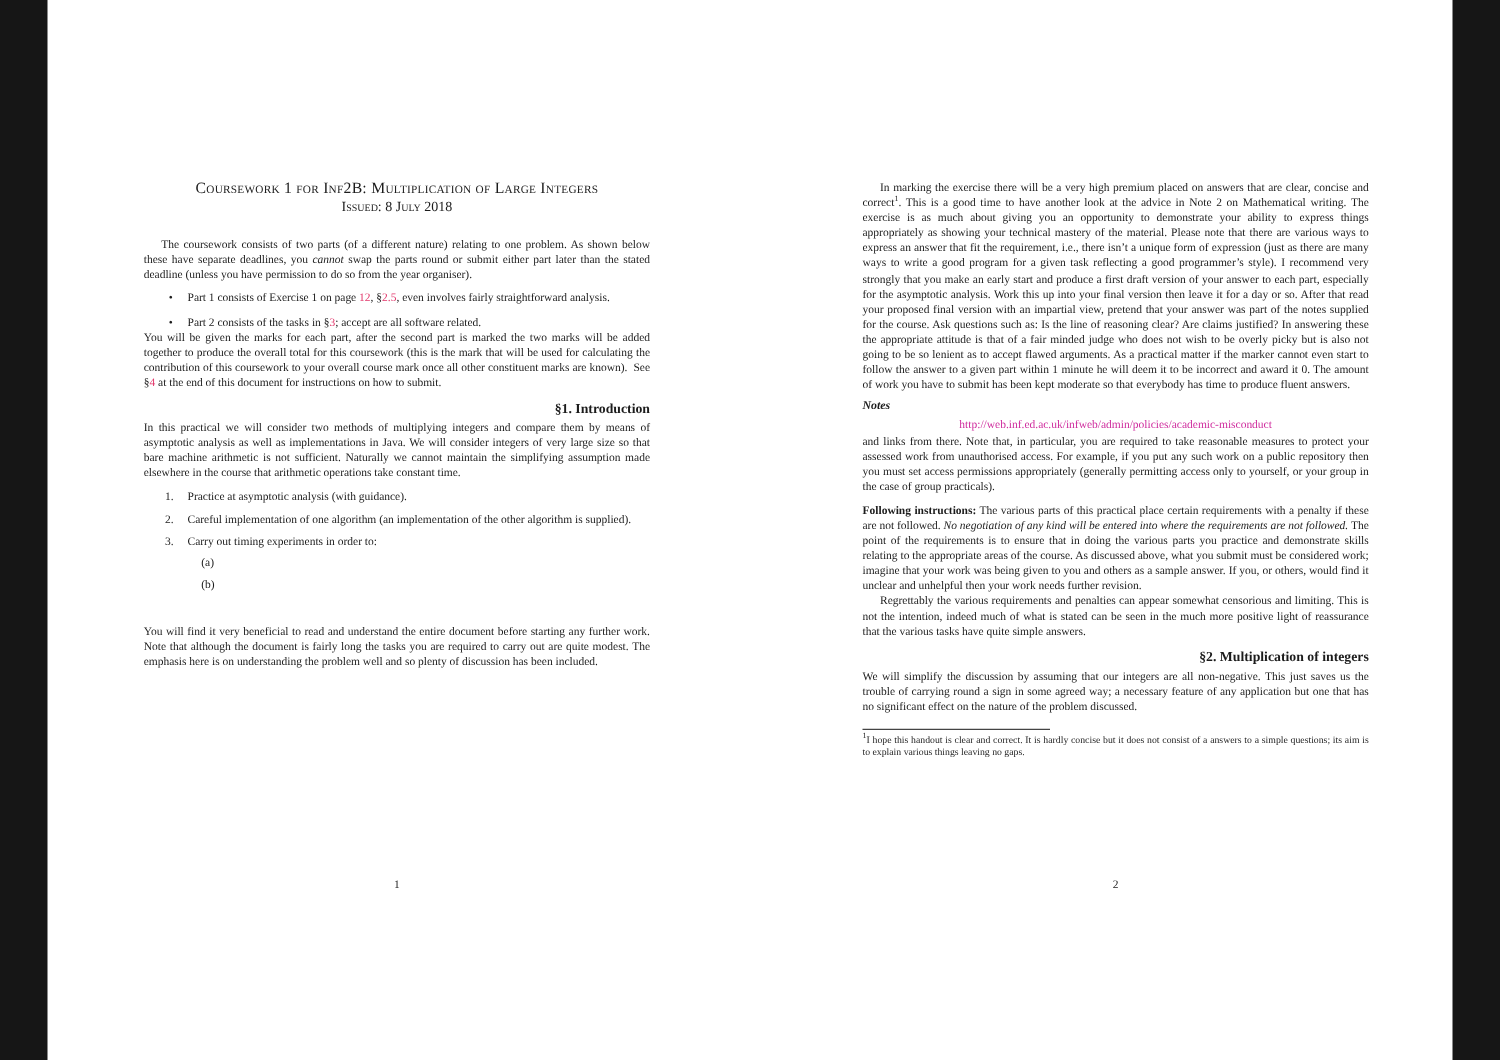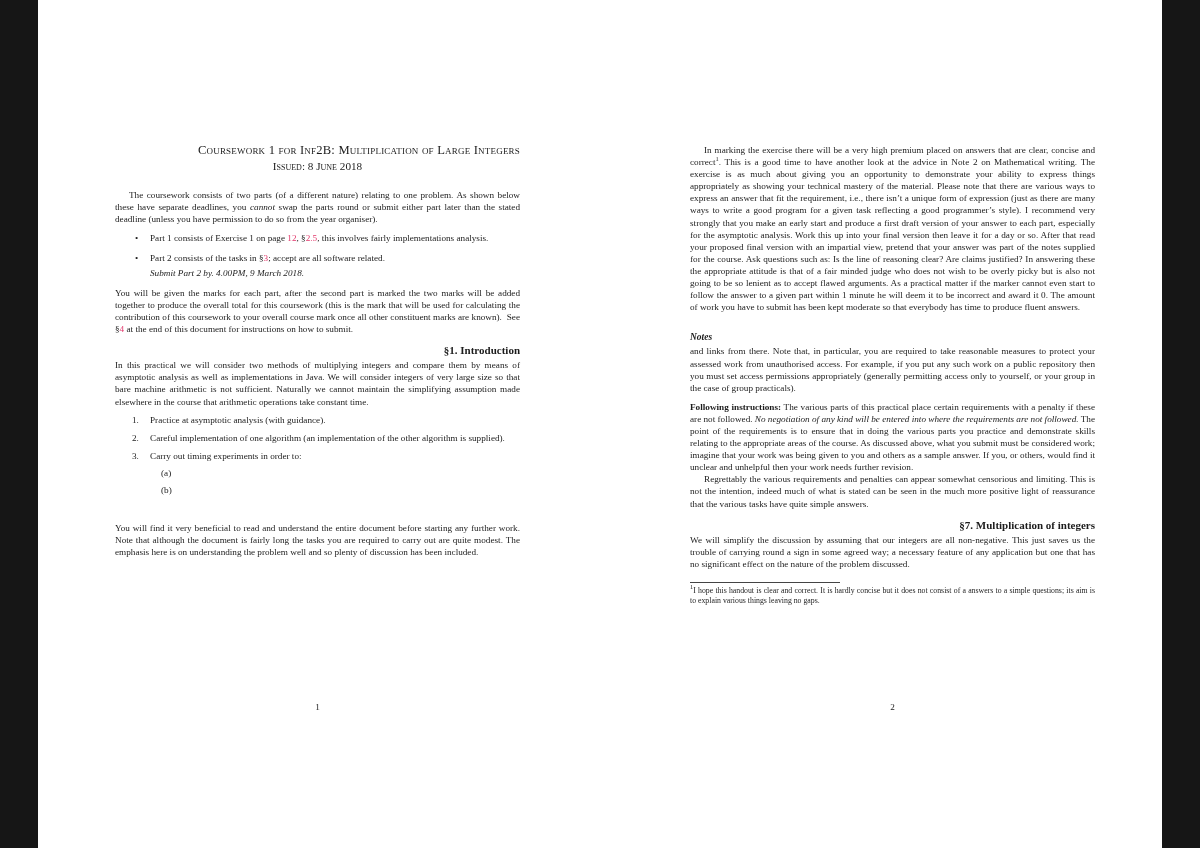--- a/index.html
+++ b/index.html
@@ -14,25 +14,25 @@
   .sidebar.right{right:0;}
 
   .page{position:absolute;top:0;height:848px;width:405px;}
   .page.p1{left:115px;}
   .page.p2{left:690px;}
   .col{position:absolute;top:144px;left:0;width:405px;}
 
   .blk{font-size:9.2px;line-height:12.1px;text-align:justify;}
   .blk.indent{text-indent:14px;}
 
-  .title{text-align:right;font-variant:small-caps;font-size:12.6px;letter-spacing:.2px;margin-bottom:4px;text-indent:0;}
+  .title{text-align:center;font-variant:small-caps;font-size:12.6px;letter-spacing:.2px;margin-bottom:4px;text-indent:0;}
   .subtitle{text-align:center;font-variant:small-caps;font-size:11.2px;margin-bottom:17px;text-indent:0;}
 
   .heading{font-weight:700;font-size:11px;text-align:right;margin-top:9px;margin-bottom:3px;}
-  .notes{font-weight:700;font-style:italic;font-size:9.5px;text-align:left;margin-top:18px;margin-bottom:2px;}
+  .notes{font-weight:700;font-style:italic;font-size:9.5px;text-align:left;margin-top:6px;margin-bottom:2px;}
 
   .bullet{display:flex;padding-left:20px;margin-top:7px;}
   .bullet .label{flex:0 0 15px;}
   .item{display:flex;padding-left:17px;margin-top:6px;}
   .item .label{flex:0 0 18px;}
   .subitem{display:flex;padding-left:46px;margin-top:5px;}
   .subitem .label{flex:0 0 22px;}
   .bullet .body,.item .body,.subitem .body{flex:1;text-align:justify;}
 
   .submit{font-style:italic;text-align:left;margin:3px 0 2px 35px;}
@@ -57,31 +57,30 @@
 </style>
 </head>
 <body style="--ref: #e2376b; --url: #cf2d9e;">
 
 <div class="sidebar left"></div>
 <div class="sidebar right"></div>
 
 <div class="page p1">
   <div class="col">
       <div class="blk title"><span class="run plain">Coursework 1 for Inf2B: Multiplication of Large Integers</span></div>
-      <div class="blk subtitle"><span class="run plain">Issued: 8 June 2018</span></div>
+      <div class="blk subtitle"><span class="run plain">Issued: 8 July 2018</span></div>
       <div class="blk para indent"><span class="run plain">The coursework consists of two parts (of a different nature) relating to one problem. As shown below these have separate deadlines, you </span><span class="run italic">cannot</span><span class="run plain"> swap the parts round or submit either part later than the stated deadline (unless you have permission to do so from the year organiser).</span></div>
       <div class="blk bullet">
         <span class="label">•</span>
-        <span class="body"><span class="run plain">Part 1 consists of Exercise 1 on page </span><span class="run link">12</span><span class="run plain">, §</span><span class="run link">2.5</span><span class="run plain">, this involves fairly implementations analysis.</span></span>
+        <span class="body"><span class="run plain">Part 1 consists of Exercise 1 on page </span><span class="run link">12</span><span class="run plain">, §</span><span class="run link">2.5</span><span class="run plain">, even involves fairly straightforward analysis.</span></span>
       </div>
       <div class="blk bullet">
         <span class="label">•</span>
         <span class="body"><span class="run plain">Part 2 consists of the tasks in §</span><span class="run link">3</span><span class="run plain">; accept are all software related.</span></span>
       </div>
-      <div class="blk submit"><span class="run italic">Submit Part 2 by. 4.00PM, 9 March 2018.</span></div>
       <div class="blk para"><span class="run plain">You will be given the marks for each part, after the second part is marked the two marks will be added together to produce the overall total for this coursework (this is the mark that will be used for calculating the contribution of this coursework to your overall course mark once all other constituent marks are known).  See §</span><span class="run link">4</span><span class="run plain"> at the end of this document for instructions on how to submit.</span></div>
       <div class="blk heading"><span class="run plain">§1. Introduction</span></div>
       <div class="blk para"><span class="run plain">In this practical we will consider two methods of multiplying integers and compare them by means of asymptotic analysis as well as implementations in Java. We will consider integers of very large size so that bare machine arithmetic is not sufficient. Naturally we cannot maintain the simplifying assumption made elsewhere in the course that arithmetic operations take constant time.</span></div>
       <div class="blk item">
         <span class="label">1.</span>
         <span class="body"><span class="run plain">Practice at asymptotic analysis (with guidance).</span></span>
       </div>
       <div class="blk item">
         <span class="label">2.</span>
         <span class="body"><span class="run plain">Careful implementation of one algorithm (an implementation of the other algorithm is supplied).</span></span>
@@ -98,22 +97,23 @@
       </div>
       <div class="blk para"><span class="run plain">You will find it very beneficial to read and understand the entire document before starting any further work. Note that although the document is fairly long the tasks you are required to carry out are quite modest. The emphasis here is on understanding the problem well and so plenty of discussion has been included.</span></div>
     </div>
   <div class="pagenum">1</div>
 </div>
 
 <div class="page p2">
   <div class="col">
       <div class="blk para indent"><span class="run plain">In marking the exercise there will be a very high premium placed on answers that are clear, concise and correct</span><span class="run sup">1</span><span class="run plain">. This is a good time to have another look at the advice in Note 2 on Mathematical writing. The exercise is as much about giving you an opportunity to demonstrate your ability to express things appropriately as showing your technical mastery of the material. Please note that there are various ways to express an answer that fit the requirement, i.e., there isn’t a unique form of expression (just as there are many ways to write a good program for a given task reflecting a good programmer’s style). I recommend very strongly that you make an early start and produce a first draft version of your answer to each part, especially for the asymptotic analysis. Work this up into your final version then leave it for a day or so. After that read your proposed final version with an impartial view, pretend that your answer was part of the notes supplied for the course. Ask questions such as: Is the line of reasoning clear? Are claims justified? In answering these the appropriate attitude is that of a fair minded judge who does not wish to be overly picky but is also not going to be so lenient as to accept flawed arguments. As a practical matter if the marker cannot even start to follow the answer to a given part within 1 minute he will deem it to be incorrect and award it 0. The amount of work you have to submit has been kept moderate so that everybody has time to produce fluent answers.</span></div>
       <div class="blk notes"><span class="run plain">Notes</span></div>
+      <div class="blk linkline"><span class="run url">http://web.inf.ed.ac.uk/infweb/admin/policies/academic-misconduct</span></div>
       <div class="blk para"><span class="run plain">and links from there. Note that, in particular, you are required to take reasonable measures to protect your assessed work from unauthorised access. For example, if you put any such work on a public repository then you must set access permissions appropriately (generally permitting access only to yourself, or your group in the case of group practicals).</span></div>
       <div class="blk leadpara"><span class="run bold">Following instructions:</span><span class="run plain"> The various parts of this practical place certain requirements with a penalty if these are not followed. </span><span class="run italic">No negotiation of any kind will be entered into where the requirements are not followed.</span><span class="run plain"> The point of the requirements is to ensure that in doing the various parts you practice and demonstrate skills relating to the appropriate areas of the course. As discussed above, what you submit must be considered work; imagine that your work was being given to you and others as a sample answer. If you, or others, would find it unclear and unhelpful then your work needs further revision.</span></div>
       <div class="blk para indent"><span class="run plain">Regrettably the various requirements and penalties can appear somewhat censorious and limiting. This is not the intention, indeed much of what is stated can be seen in the much more positive light of reassurance that the various tasks have quite simple answers.</span></div>
-      <div class="blk heading"><span class="run plain">§7. Multiplication of integers</span></div>
+      <div class="blk heading"><span class="run plain">§2. Multiplication of integers</span></div>
       <div class="blk para"><span class="run plain">We will simplify the discussion by assuming that our integers are all non-negative. This just saves us the trouble of carrying round a sign in some agreed way; a necessary feature of any application but one that has no significant effect on the nature of the problem discussed.</span></div>
       <div class="blk fnrule"></div>
       <div class="blk footnote"><span class="run sup">1</span><span class="run plain">I hope this handout is clear and correct. It is hardly concise but it does not consist of a answers to a simple questions; its aim is to explain various things leaving no gaps.</span></div>
     </div>
   <div class="pagenum">2</div>
 </div>
 
 </body></html>

